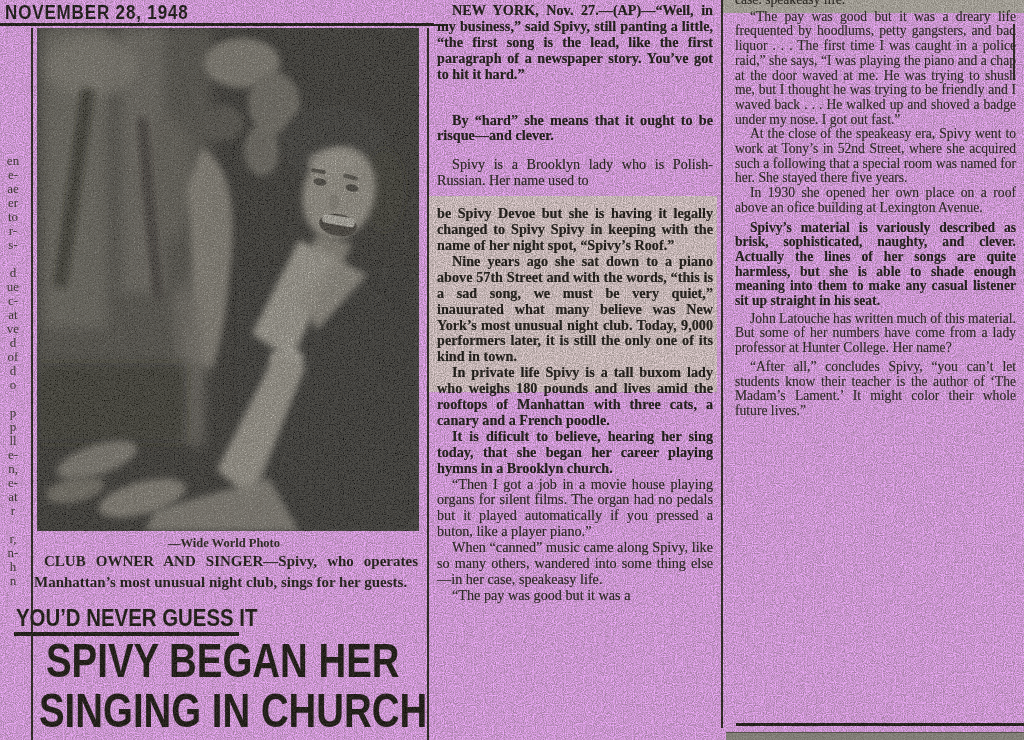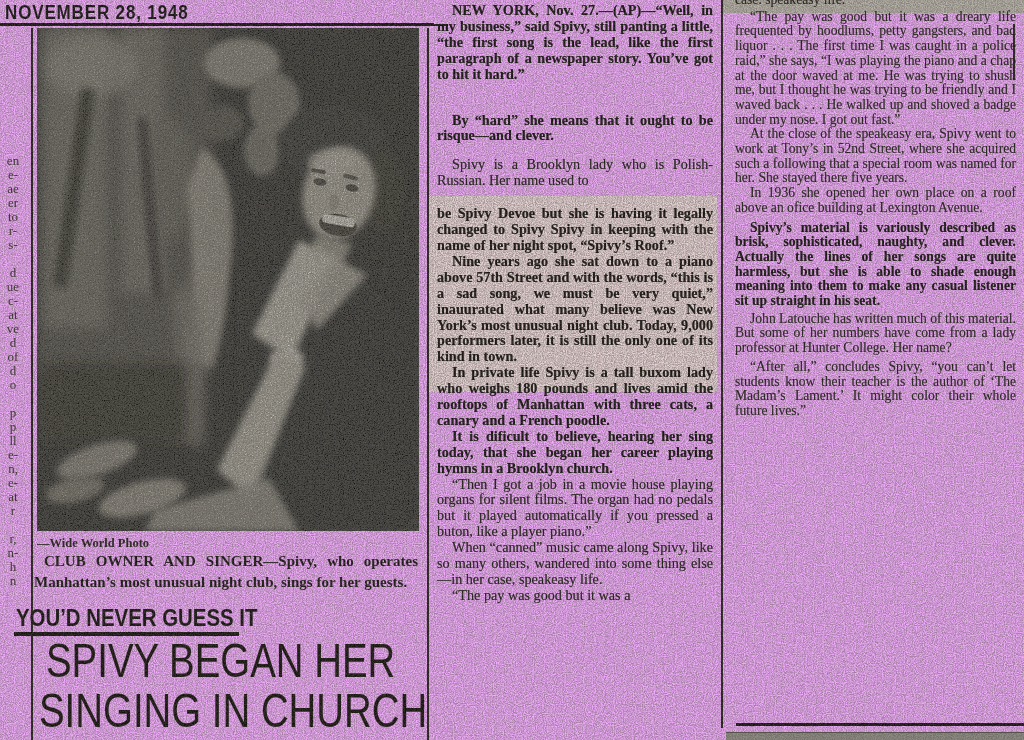--- a/index.html
+++ b/index.html
@@ -21,31 +21,31 @@
 
   .vrule{position:absolute;width:2px;background:#23201b;}
   .rule-left{left:31px;top:28px;height:712px;}
   .rule-photo{left:427px;top:28px;height:712px;}
   .rule-cols{left:721px;top:0;height:728px;}
   .rule-edge{left:1013px;top:24px;height:56px;}
 
   
   .photo{position:absolute;left:37px;top:28px;width:382px;height:503px;background:#0e0d0c;}
 
-  .credit{position:absolute;left:37px;top:536px;width:374px;text-align:left;
+  .credit{position:absolute;left:37px;top:536px;width:374px;text-align:center;
           font-weight:700;font-size:12.5px;color:#24211c;}
   .caption{position:absolute;left:34px;top:551px;width:384px;font-weight:700;
            font-size:15px;line-height:20.5px;text-align:justify;text-indent:10px;color:#171511;}
 
   .kicker{position:absolute;left:16px;top:604px;font-family:"Liberation Sans","DejaVu Sans",sans-serif;
           font-weight:700;font-size:24px;color:#14120e;transform:scaleX(.85);transform-origin:0 0;white-space:nowrap;}
   .kicker-rule{position:absolute;left:14px;top:632px;width:225px;height:4px;background:#15130f;}
 
   .headline{position:absolute;left:46px;top:636px;font-family:"Liberation Sans","DejaVu Sans",sans-serif;
-            font-weight:400;font-size:48px;line-height:50px;color:#14110d;}
+            font-weight:700;font-size:48px;line-height:50px;color:#14110d;}
   .headline div{transform:scaleX(.8);transform-origin:0 50%;white-space:nowrap;}
   .headline .l2{margin-left:-7px;}
 
   
   .col p{margin:0;text-align:justify;}
   .col p.ind{text-indent:15px;}
   .col p.b{font-weight:700;color:#141210;}
   .mid{position:absolute;left:437px;top:3px;width:276px;font-size:14.2px;line-height:15.9px;
        color:#1e1c18;text-shadow:0 0 .4px rgba(20,18,14,.5);}
   .right{position:absolute;left:735px;top:-7px;width:281px;font-size:13.6px;line-height:14.7px;
@@ -197,21 +197,21 @@
     <p class="b ind">It is dificult to believe, hearing her sing today, that she began her career playing hymns in a Brooklyn church.</p>
     <p class="ind">“Then I got a job in a movie house playing organs for silent films. The organ had no pedals but it played automatically if you pressed a buton, like a player piano.”</p>
     <p class="ind">When “canned” music came along Spivy, like so many others, wandered into some thing else—in her case, speakeasy life.</p>
     <p class="ind">“The pay was good but it was a</p>
   </div>
 
   <div class="col right">
     <p>case. speakeasy life.</p>
     <p class="ind" style="margin-top:2px">“The pay was good but it was a dreary life frequented by hoodlums, petty gangsters, and bad liquor .&nbsp;.&nbsp;. The first time I was caught in a police raid,” she says, “I was playing the piano and a chap at the door waved at me. He was trying to shush me, but I thought he was trying to be friendly and I waved back .&nbsp;.&nbsp;. He walked up and shoved a badge under my nose. I got out fast.”</p>
     <p class="ind">At the close of the speakeasy era, Spivy went to work at Tony’s in 52nd Street, where she acquired such a following that a special room was named for her. She stayed there five years.</p>
-    <p class="ind">In 1936 she opened her own place on a roof above an ofice building at Lexington Avenue.</p>
+    <p class="ind">In 1930 she opened her own place on a roof above an ofice building at Lexington Avenue.</p>
     <p class="b ind" style="margin-top:5px">Spivy’s material is variously described as brisk, sophisticated, naughty, and clever. Actually the lines of her songs are quite harmless, but she is able to shade enough meaning into them to make any casual listener sit up straight in his seat.</p>
     <p class="ind" style="margin-top:3px">John Latouche has written much of this material. But some of her numbers have come from a lady professor at Hunter College. Her name?</p>
     <p class="ind" style="margin-top:4px">“After all,” concludes Spivy, “you can’t let students know their teacher is the author of ‘The Madam’s Lament.’ It might color their whole future lives.”</p>
   </div>
 
   <div class="bottom-rule"></div>
   <div class="bottom-band"></div>
 
   <svg class="grain" width="1024" height="740">
     <defs>

